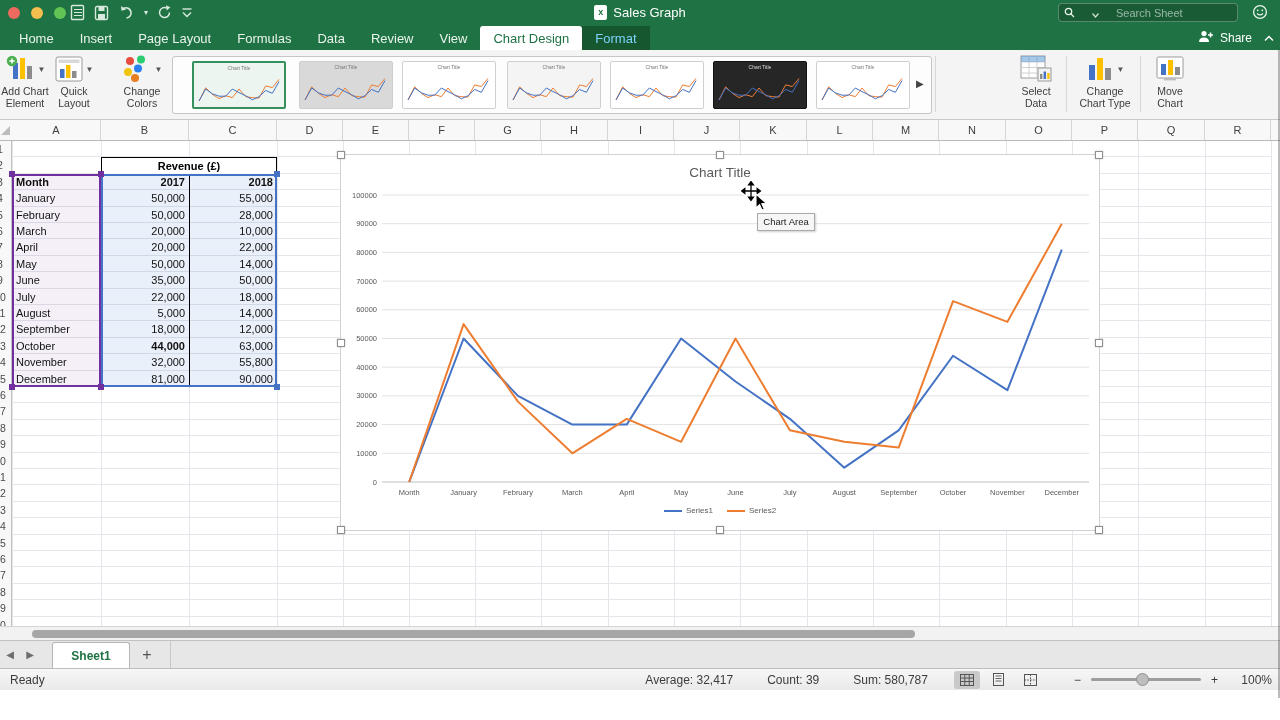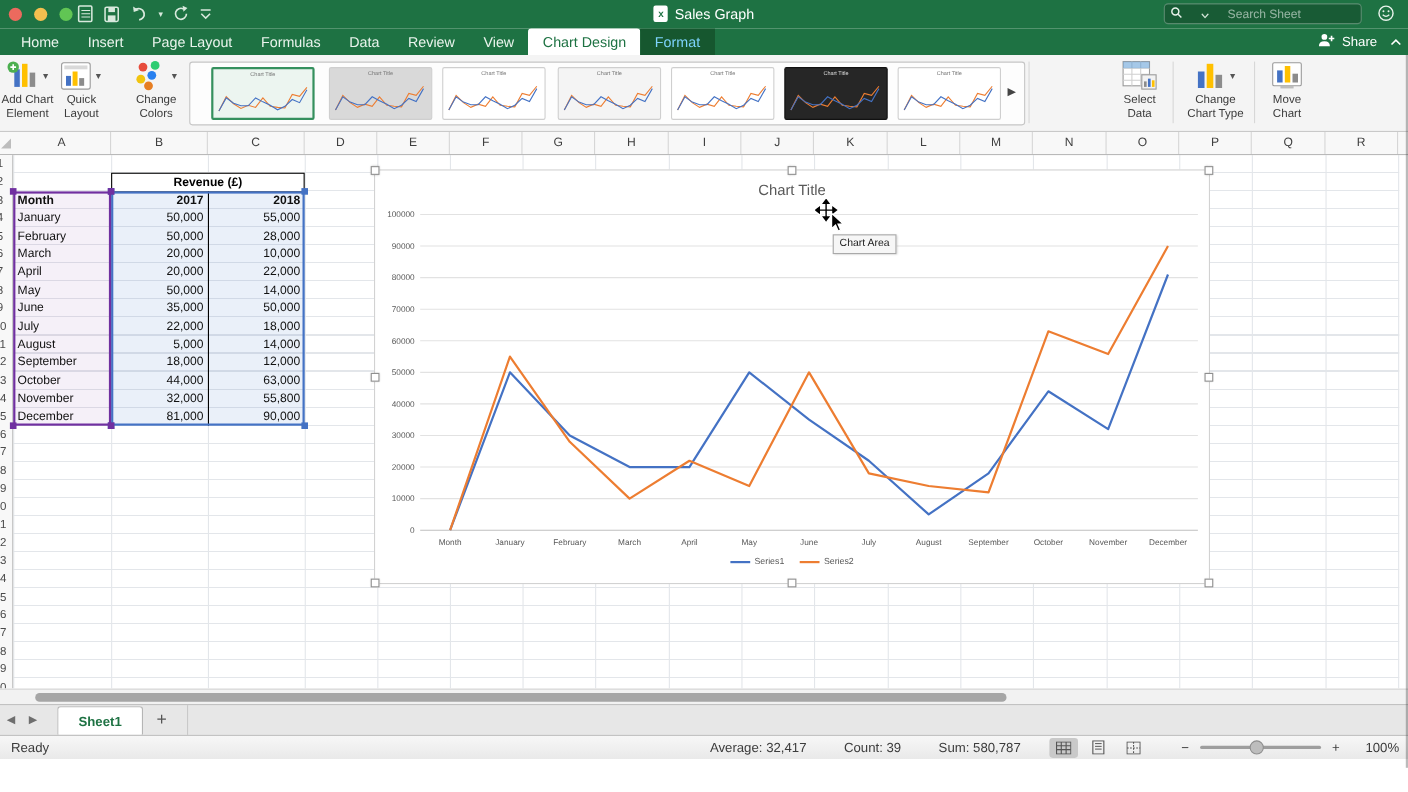--- a/index.html
+++ b/index.html
@@ -416,21 +416,21 @@
         <div class="cell" style="left: 13px; top: 168.6px; width: 88px; height: 16.4px; padding: 0px 0px 0px 3px; background: rgba(112, 48, 160, 0.07);">July</div>
         <div class="cell num" style="left: 102px; top: 168.6px; width: 87px; height: 16.4px; padding: 0px 4px 0px 0px; background: rgba(68, 114, 196, 0.11);">22,000</div>
         <div class="cell num" style="left: 190px; top: 168.6px; width: 87px; height: 16.4px; padding: 0px 4px 0px 0px; background: rgba(68, 114, 196, 0.11);">18,000</div>
         <div class="cell" style="left: 13px; top: 185px; width: 88px; height: 16.4px; padding: 0px 0px 0px 3px; background: rgba(112, 48, 160, 0.07);">August</div>
         <div class="cell num" style="left: 102px; top: 185px; width: 87px; height: 16.4px; padding: 0px 4px 0px 0px; background: rgba(68, 114, 196, 0.11);">5,000</div>
         <div class="cell num" style="left: 190px; top: 185px; width: 87px; height: 16.4px; padding: 0px 4px 0px 0px; background: rgba(68, 114, 196, 0.11);">14,000</div>
         <div class="cell" style="left: 13px; top: 201.4px; width: 88px; height: 16.4px; padding: 0px 0px 0px 3px; background: rgba(112, 48, 160, 0.07);">September</div>
         <div class="cell num" style="left: 102px; top: 201.4px; width: 87px; height: 16.4px; padding: 0px 4px 0px 0px; background: rgba(68, 114, 196, 0.11);">18,000</div>
         <div class="cell num" style="left: 190px; top: 201.4px; width: 87px; height: 16.4px; padding: 0px 4px 0px 0px; background: rgba(68, 114, 196, 0.11);">12,000</div>
         <div class="cell" style="left: 13px; top: 217.8px; width: 88px; height: 16.4px; padding: 0px 0px 0px 3px; background: rgba(112, 48, 160, 0.07);">October</div>
-        <div class="cell num" style="left: 102px; top: 217.8px; width: 87px; height: 16.4px; padding: 0px 4px 0px 0px; background: rgba(68, 114, 196, 0.11);">44,000</div>
+        <div class="cell num" style="left: 102px; top: 217.8px; width: 87px; height: 16.4px; padding: 0px 4px 0px 0px; background: rgba(68, 114, 196, 0.11); font-weight: bold;">44,000</div>
         <div class="cell num" style="left: 190px; top: 217.8px; width: 87px; height: 16.4px; padding: 0px 4px 0px 0px; background: rgba(68, 114, 196, 0.11);">63,000</div>
         <div class="cell" style="left: 13px; top: 234.2px; width: 88px; height: 16.4px; padding: 0px 0px 0px 3px; background: rgba(112, 48, 160, 0.07);">November</div>
         <div class="cell num" style="left: 102px; top: 234.2px; width: 87px; height: 16.4px; padding: 0px 4px 0px 0px; background: rgba(68, 114, 196, 0.11);">32,000</div>
         <div class="cell num" style="left: 190px; top: 234.2px; width: 87px; height: 16.4px; padding: 0px 4px 16px 0px; background: rgba(68, 114, 196, 0.11);">55,800</div>
         <div class="cell" style="left: 13px; top: 250.6px; width: 88px; height: 16.4px; padding: 0px 0px 0px 3px; background: rgba(112, 48, 160, 0.07);">December</div>
         <div class="cell num" style="left: 102px; top: 250.6px; width: 87px; height: 16.4px; padding: 0px 4px 0px 0px; background: rgba(68, 114, 196, 0.11);">81,000</div>
         <div class="cell num" style="left: 190px; top: 250.6px; width: 87px; height: 16.4px; padding: 0px 4px 0px 0px; background: rgba(68, 114, 196, 0.11);">90,000</div>
         <div style="position: absolute; left: 189px; top: 53.8px; width: 1px; height: 213.2px; background: rgb(0, 0, 0);"></div>
       </div>
     <div id="sellayer">

